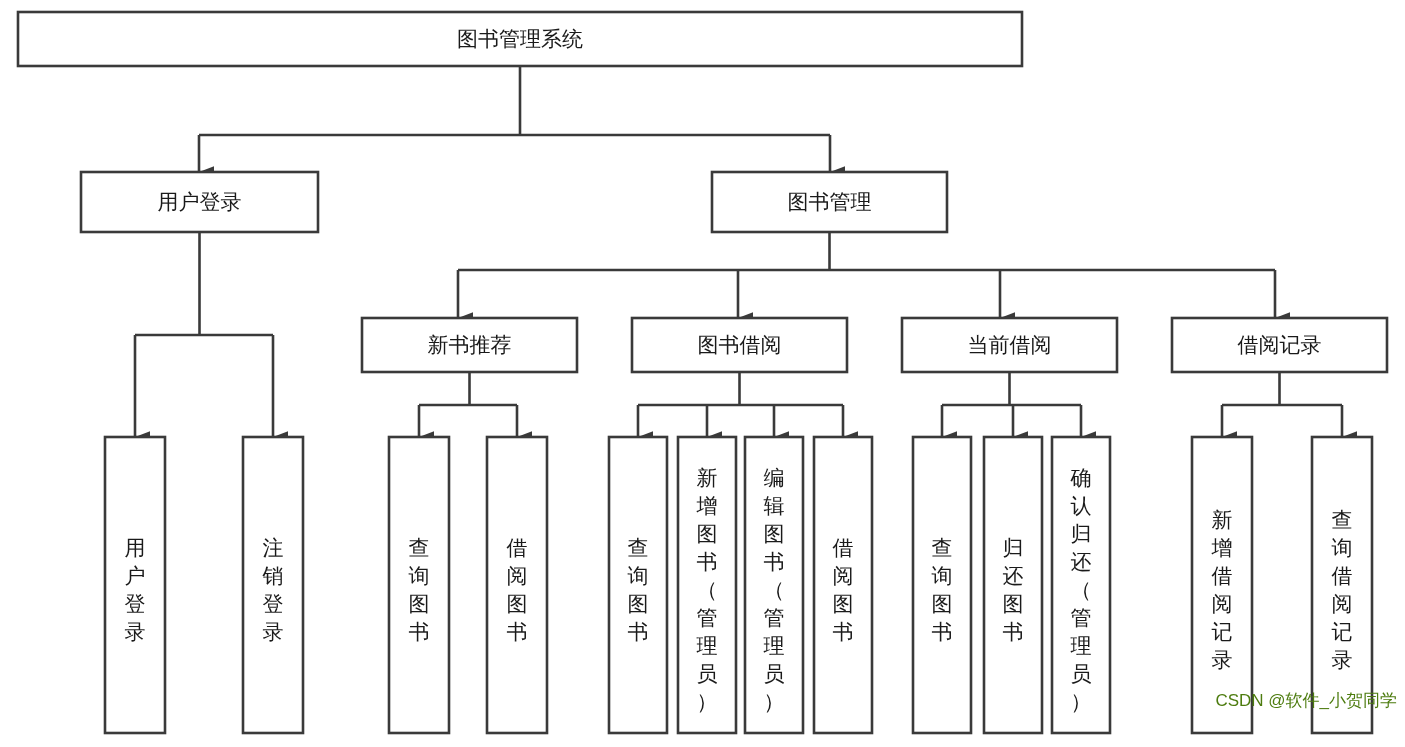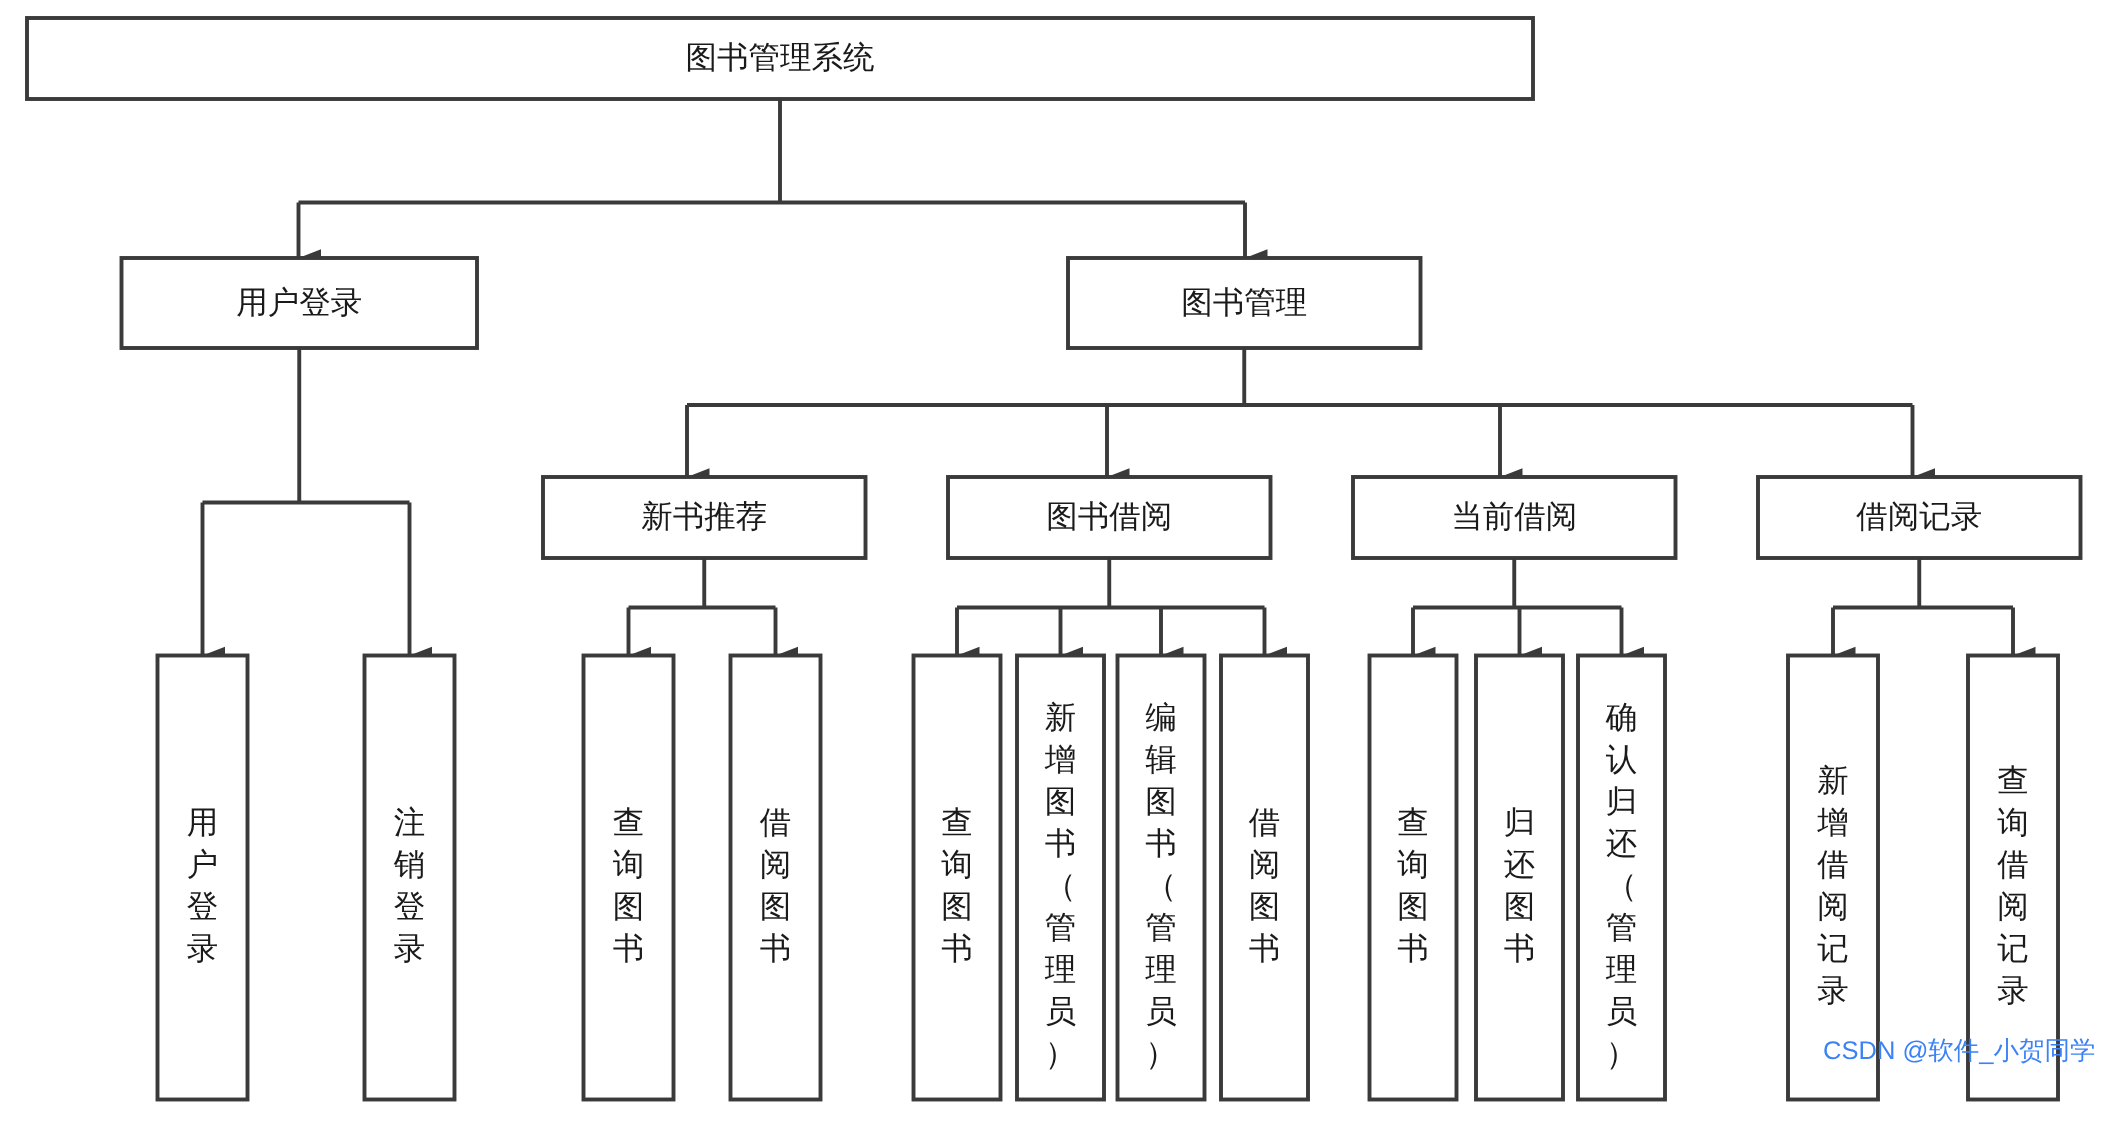--- a/index.html
+++ b/index.html
@@ -49,21 +49,21 @@
     fill: #1a1a1a;
     text-anchor: middle;
     dominant-baseline: middle;
   }
   .watermark {
     position: absolute;
     right: 8px;
     bottom: 4px;
     font-family: "Liberation Sans", "DejaVu Sans", sans-serif;
     font-size: 17px;
-    color: #3b82f6;
+    color: #4d7c0f;
     white-space: nowrap;
     user-select: none;
   }
 </style>
 </head>
 <body>
 
 <div id="diagram-root">
   <svg class="flow" viewBox="0 0 1405 747">
     <defs>

